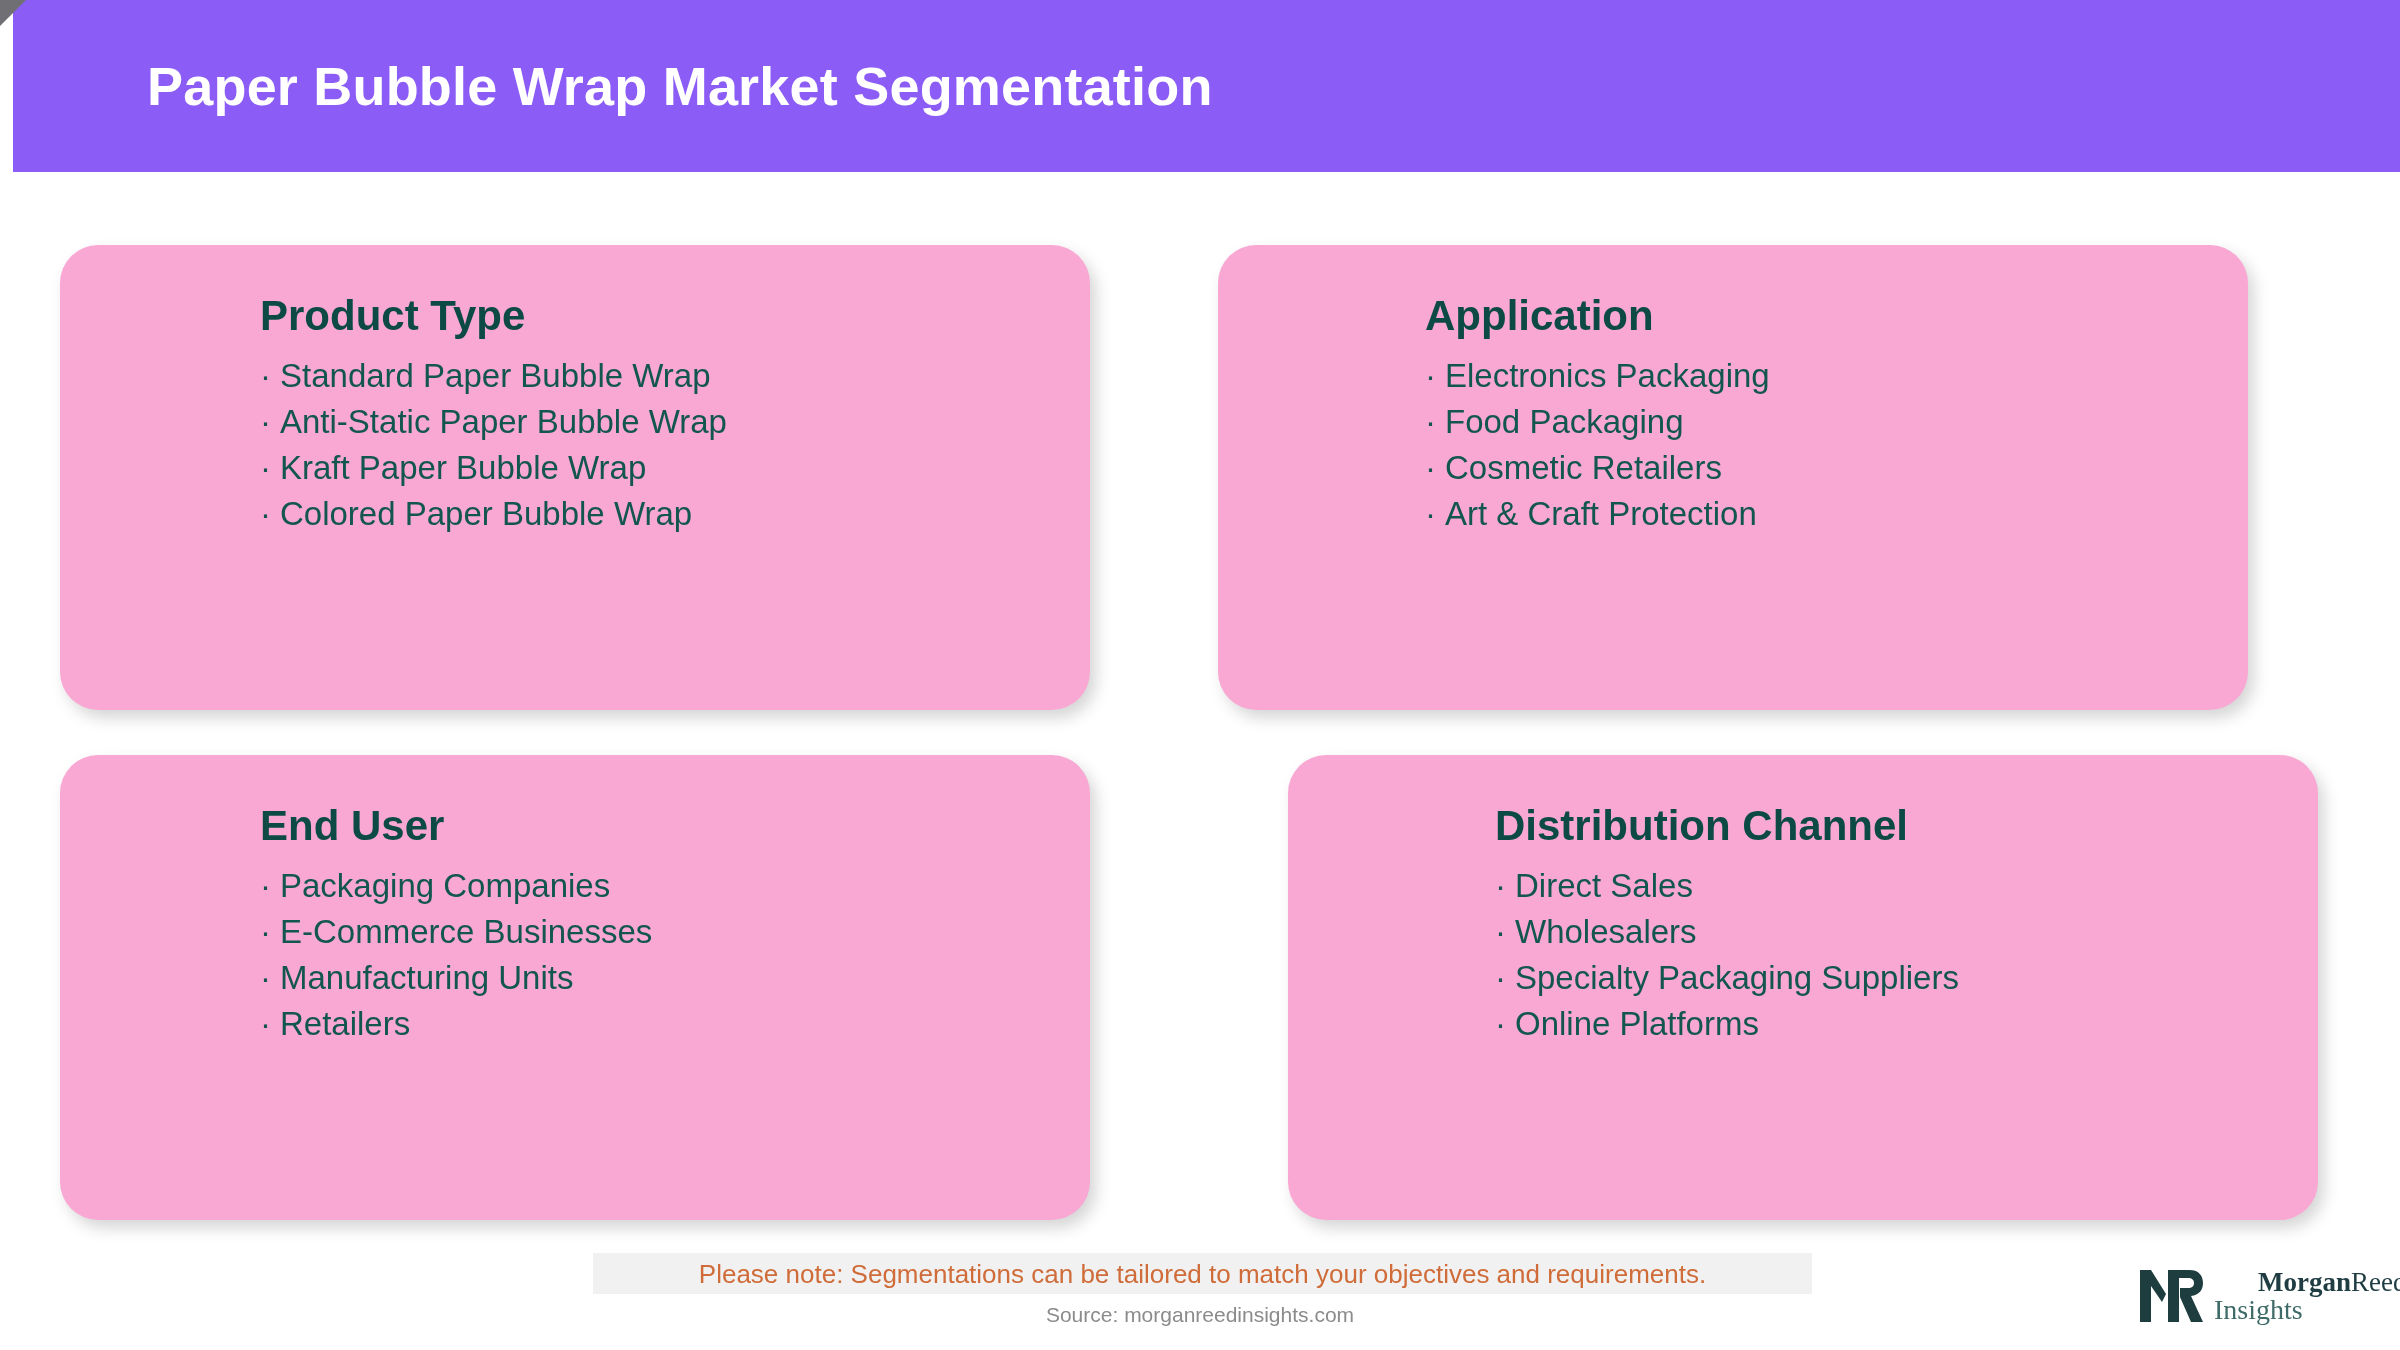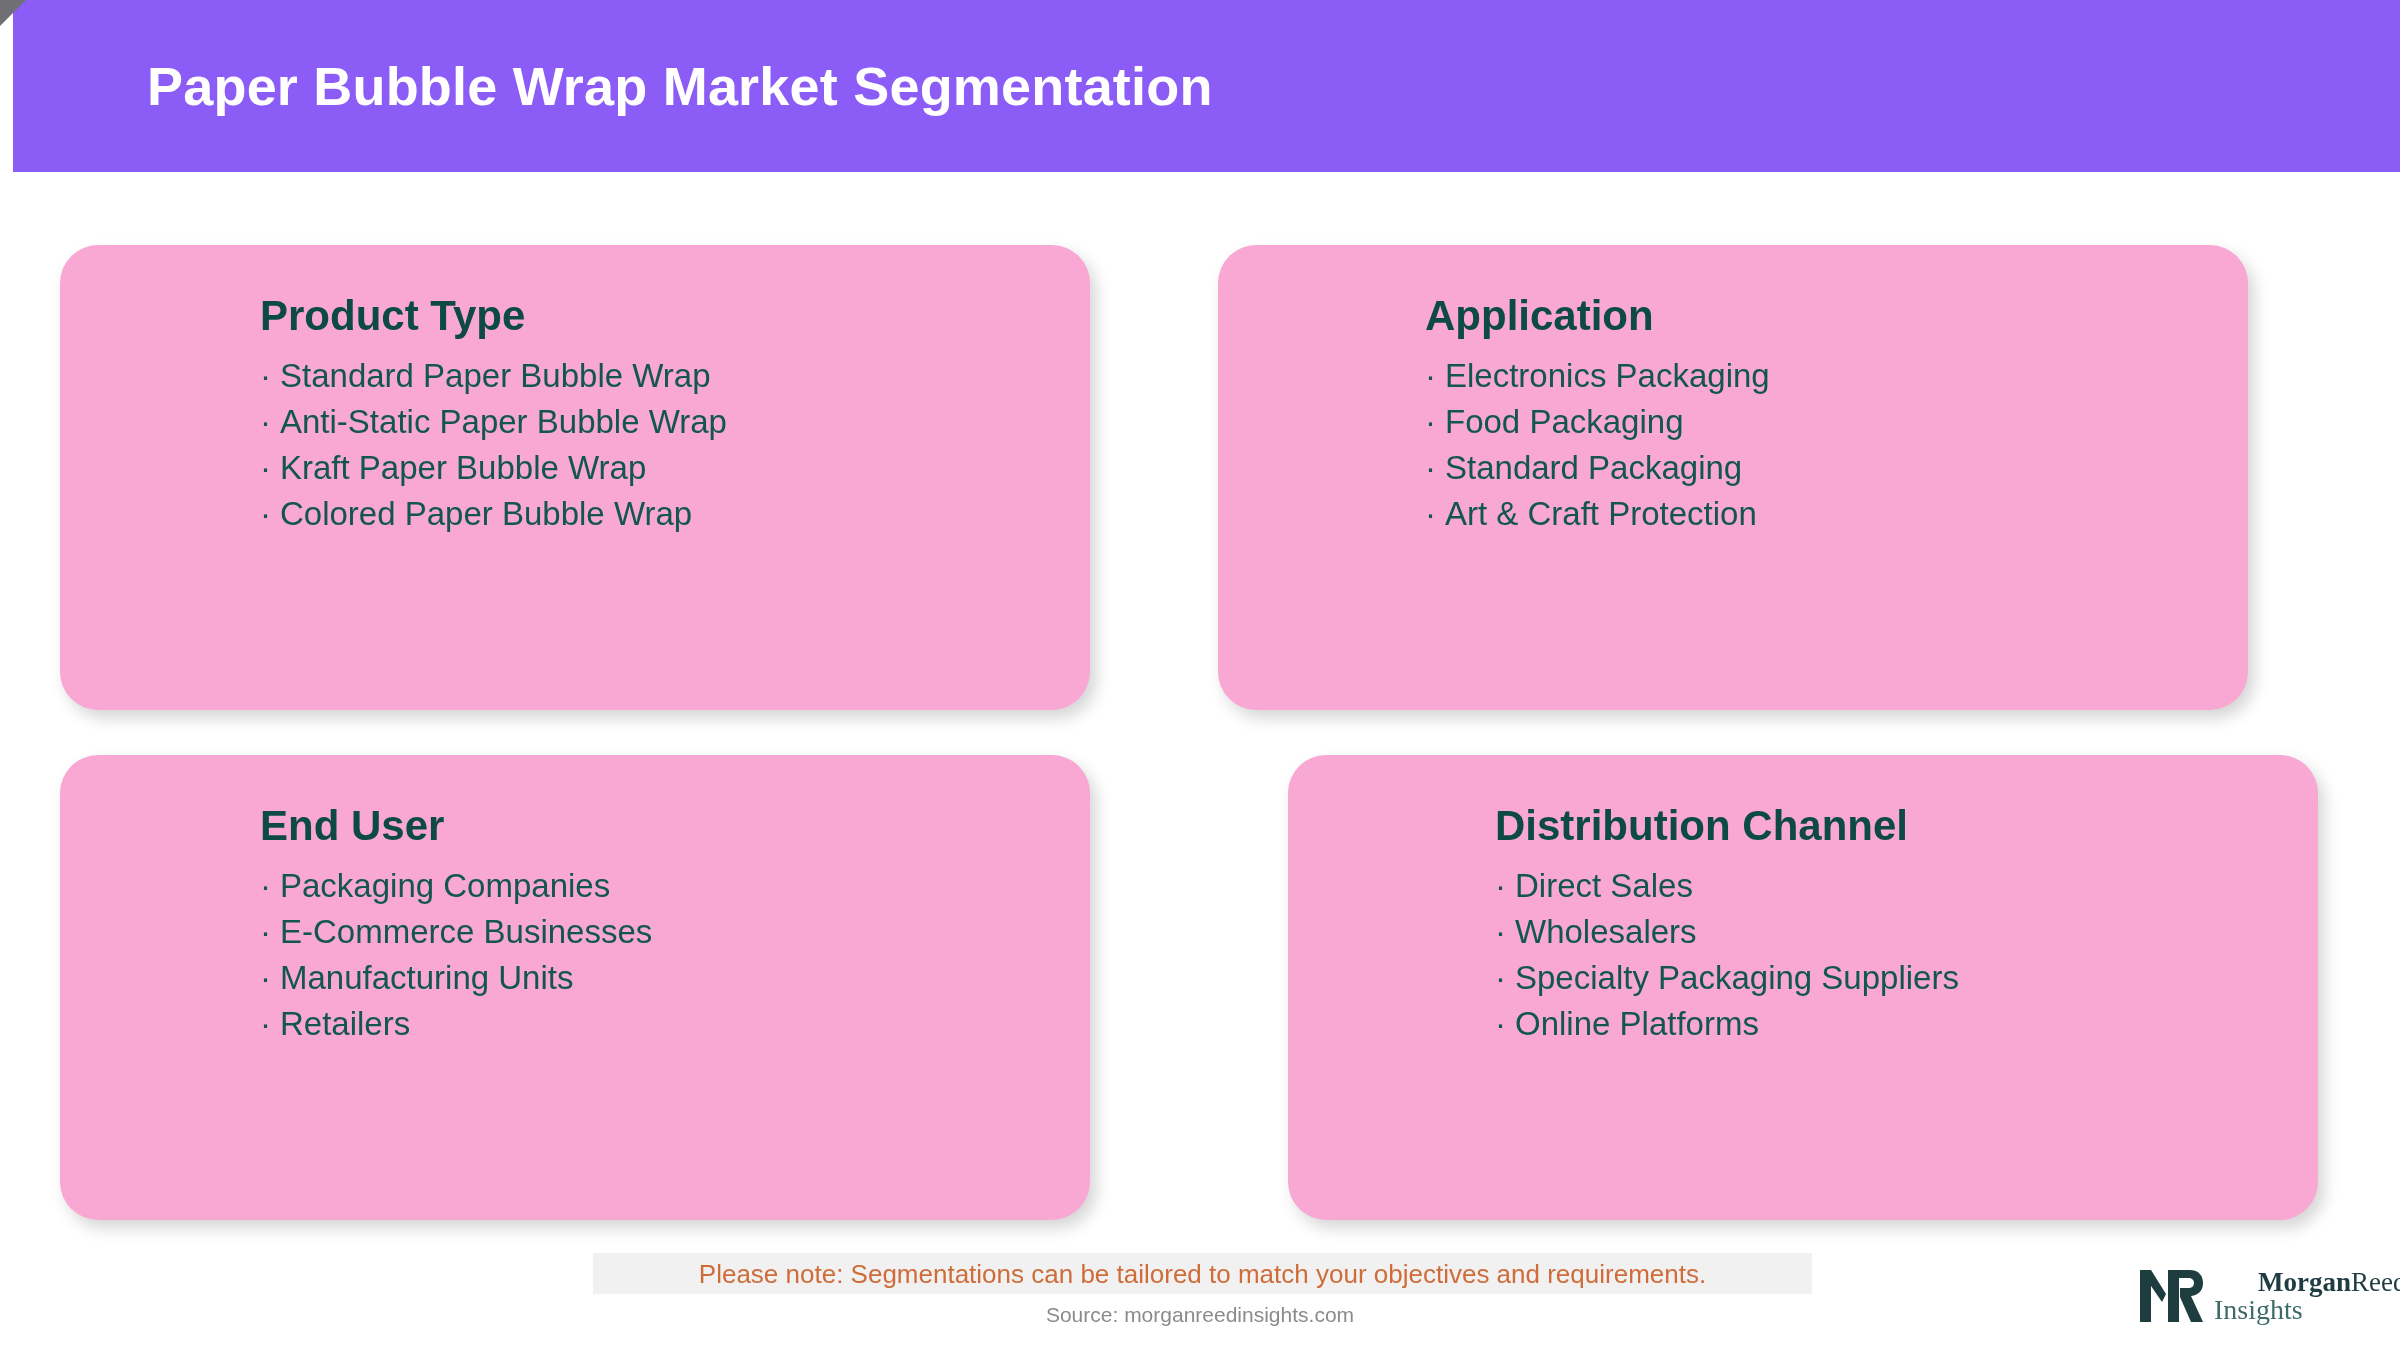--- a/index.html
+++ b/index.html
@@ -180,21 +180,21 @@
       </ul>
     </div>
   </div>
 
   <div class="card c1">
     <div class="card-inner">
       <div class="card-title">Application</div>
       <ul class="card-list">
         <li><span class="bullet">·</span><span>Electronics Packaging</span></li>
         <li><span class="bullet">·</span><span>Food Packaging</span></li>
-        <li><span class="bullet">·</span><span>Standard Packaging</span></li>
+        <li><span class="bullet">·</span><span>Cosmetic Retailers</span></li>
         <li><span class="bullet">·</span><span>Art &amp; Craft Protection</span></li>
       </ul>
     </div>
   </div>
 
   <div class="card c2">
     <div class="card-inner">
       <div class="card-title">End User</div>
       <ul class="card-list">
         <li><span class="bullet">·</span><span>Packaging Companies</span></li>

